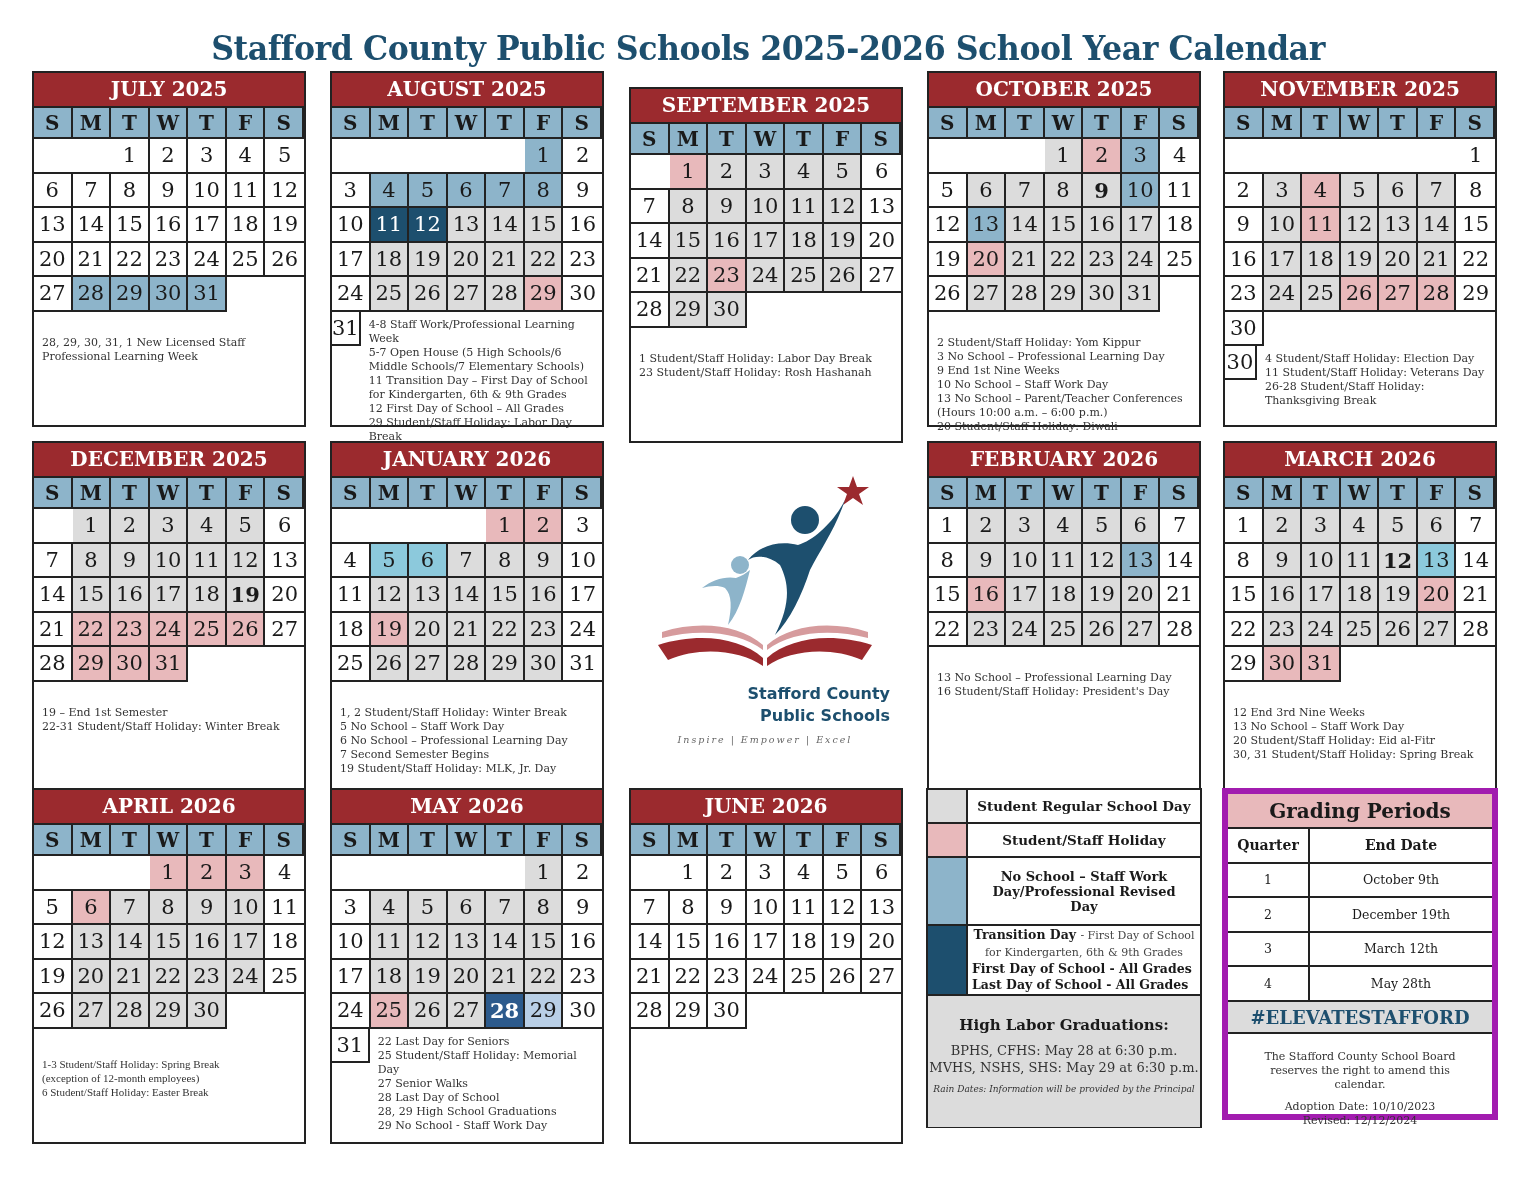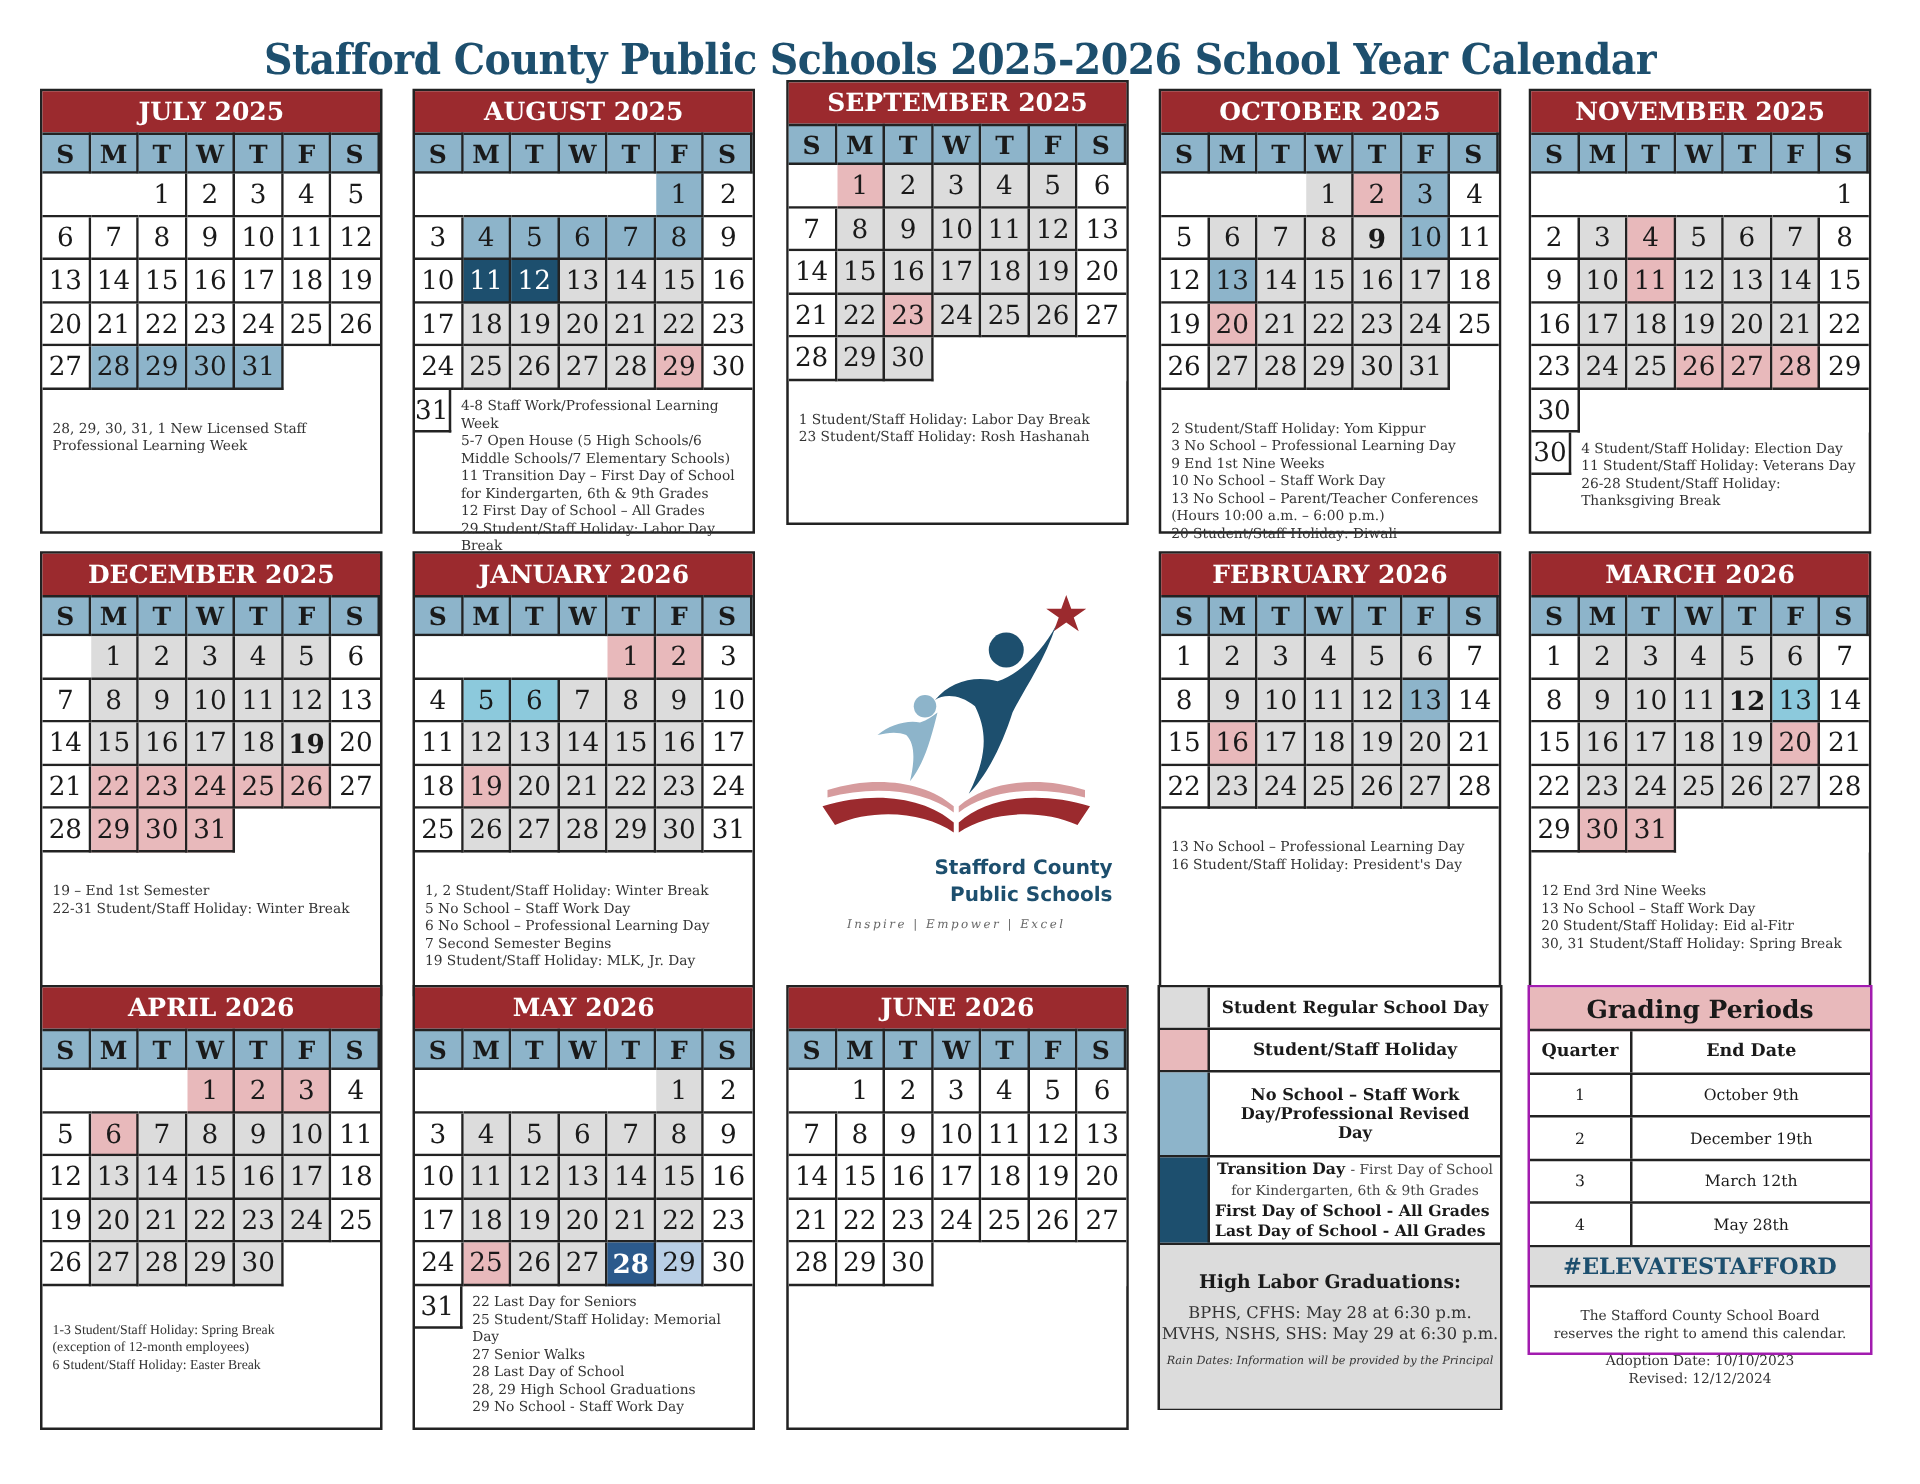--- a/index.html
+++ b/index.html
@@ -31,21 +31,21 @@
   .legend { position: absolute; left: 926px; top: 788px; width: 276px; height: 340px; border: 2px solid #222; background: #fff; }
   .leg-row { display: flex; border-bottom: 2px solid #222; }
   .leg-swatch { width: 40px; border-right: 2px solid #222; }
   .leg-label { flex: 1; display: flex; flex-direction: column; justify-content: center; align-items: center; font-weight: bold; font-size: 13.5px; text-align: center; padding: 2px 4px; }
   .leg-multi { align-items: flex-start; font-size: 12.5px; line-height: 16px; }
   .leg-multi .small { font-weight: normal; font-size: 11px; color: #444; }
   .grad-box { background: #dcdcdc; height: 131px; text-align: center; padding-top: 20px; }
   .grad-title { font-weight: bold; font-size: 15px; margin-bottom: 8px; }
   .grad-line { font-size: 13px; line-height: 17px; color: #333; }
   .grad-rain { font-size: 9px; font-style: italic; margin-top: 8px; color: #333; }
-  .gp { position: absolute; left: 1222px; top: 788px; width: 276px; height: 296px; border: 2px solid #a21caf; background: #fff; }
+  .gp { position: absolute; left: 1222px; top: 788px; width: 276px; height: 332px; border: 6px solid #a21caf; background: #fff; }
   .gp-head { height: 35px; background: #e8b9bb; border-bottom: 2px solid #222; text-align: center; font-weight: bold; font-size: 20px; line-height: 34px; }
   .gp-row { display: flex; height: 34.5px; border-bottom: 2px solid #222; font-size: 12.5px; }
   .gp-q { width: 82px; border-right: 2px solid #222; display: flex; align-items: center; justify-content: center; }
   .gp-d { flex: 1; display: flex; align-items: center; justify-content: center; }
   .gp-row.hdr { font-weight: bold; font-size: 14px; }
   .elev { height: 32px; background: #dcdcdc; border-bottom: 2px solid #222; text-align: center; font-weight: bold; color: #1d4f6e; font-size: 18px; line-height: 31px; }
   .fine { text-align: center; font-size: 11px; line-height: 14px; color: #333; padding-top: 16px; }
   .fine .gap { height: 8px; }
 </style>
 </head>
@@ -156,21 +156,21 @@
         <div class="extra-cell">31</div>
         <div class="notes">
           <span class="n-line">4-8 Staff Work/Professional Learning Week</span>
           <span class="n-line">5-7 Open House (5 High Schools/6 Middle Schools/7 Elementary Schools)</span>
           <span class="n-line">11 Transition Day – First Day of School for Kindergarten, 6th &amp; 9th Grades</span>
           <span class="n-line">12 First Day of School – All Grades</span>
           <span class="n-line">29 Student/Staff Holiday: Labor Day Break</span>
         </div>
       </div>
     </div>
-    <div class="month" style="left: 629px; top: 64px;">
+    <div class="month" style="left: 629px; top: 87px;">
       <div class="mhead">SEPTEMBER 2025</div>
       <div class="grid">
         <div class="dow">S</div>
         <div class="dow">M</div>
         <div class="dow">T</div>
         <div class="dow">W</div>
         <div class="dow">T</div>
         <div class="dow">F</div>
         <div class="dow">S</div>
         <div class="cell e-top"></div>

